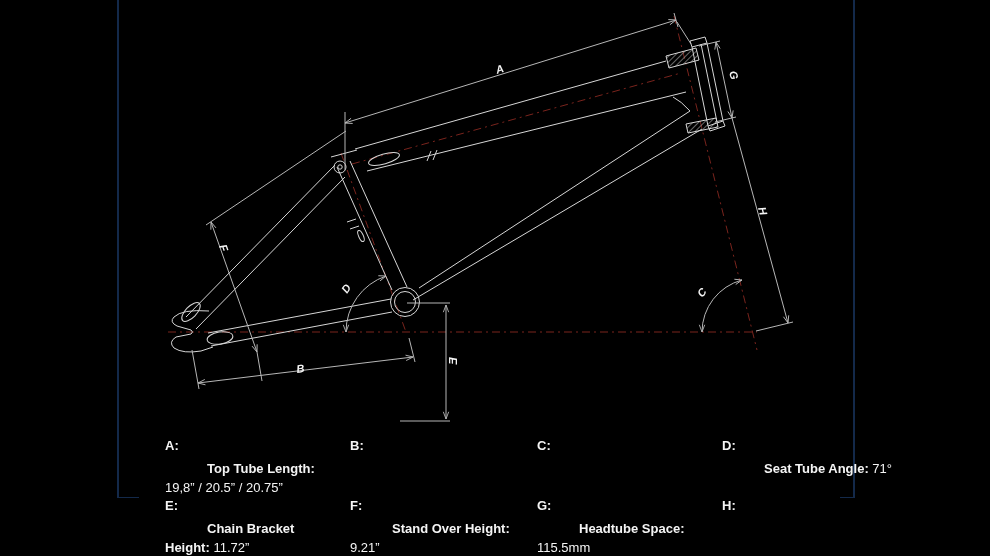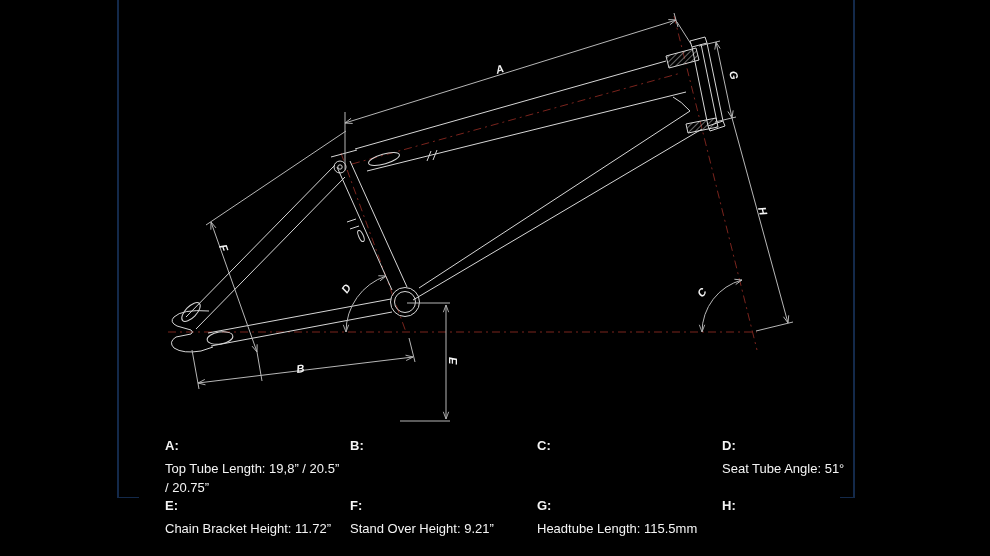--- a/index.html
+++ b/index.html
@@ -21,21 +21,21 @@
   .r{fill:none;stroke:var(--centerline_red);stroke-width:1;stroke-dasharray:8 4 2 4;}
   .hatch-shape{fill:url(#hatch);stroke:var(--drawing_line);stroke-width:1;}
   .lab{fill:var(--text);font:italic bold 11px "Liberation Sans",sans-serif;}
   
   .specs{position:absolute;left:165px;top:438px;width:800px;display:grid;
          grid-template-columns:185px 187px 185px 230px;grid-auto-rows:60px;
          color:var(--text);}
   .spec-cell{padding-right:8px;}
   .spec-letter{font-weight:bold;font-size:13px;line-height:15px;margin-bottom:6px;}
   .spec-line{font-size:13px;line-height:19px;}
-  .spec-label{font-weight:normal;}
+  .spec-label{font-weight:bold;margin-left:42px;}
   .spec-value{font-weight:normal;}
 </style>
 </head>
 <body>
 
 <div class="stage">
 
   <div class="frame-line" style="left:117px;top:0;width:2px;height:498px;"></div>
   <div class="frame-line" style="left:853px;top:0;width:2px;height:498px;"></div>
   <div class="frame-line" style="left:117px;top:497px;width:22px;height:1px;"></div>
@@ -130,32 +130,32 @@
       <div class="spec-line"><span class="spec-label">Top Tube Length:</span> <span class="spec-value">19,8” / 20.5” / 20.75”</span></div>
     </div>
     <div class="spec-cell">
       <div class="spec-letter">B:</div>
     </div>
     <div class="spec-cell">
       <div class="spec-letter">C:</div>
     </div>
     <div class="spec-cell">
       <div class="spec-letter">D:</div>
-      <div class="spec-line"><span class="spec-label">Seat Tube Angle:</span> <span class="spec-value">51°</span></div>
+      <div class="spec-line"><span class="spec-label">Seat Tube Angle:</span> <span class="spec-value">71°</span></div>
     </div>
     <div class="spec-cell">
       <div class="spec-letter">E:</div>
       <div class="spec-line"><span class="spec-label">Chain Bracket Height:</span> <span class="spec-value">11.72”</span></div>
     </div>
     <div class="spec-cell">
       <div class="spec-letter">F:</div>
       <div class="spec-line"><span class="spec-label">Stand Over Height:</span> <span class="spec-value">9.21”</span></div>
     </div>
     <div class="spec-cell">
       <div class="spec-letter">G:</div>
-      <div class="spec-line"><span class="spec-label">Headtube Length:</span> <span class="spec-value">115.5mm</span></div>
+      <div class="spec-line"><span class="spec-label">Headtube Space:</span> <span class="spec-value">115.5mm</span></div>
     </div>
     <div class="spec-cell">
       <div class="spec-letter">H:</div>
     </div>
   </div>
 
 </div>
 
 </body></html>

